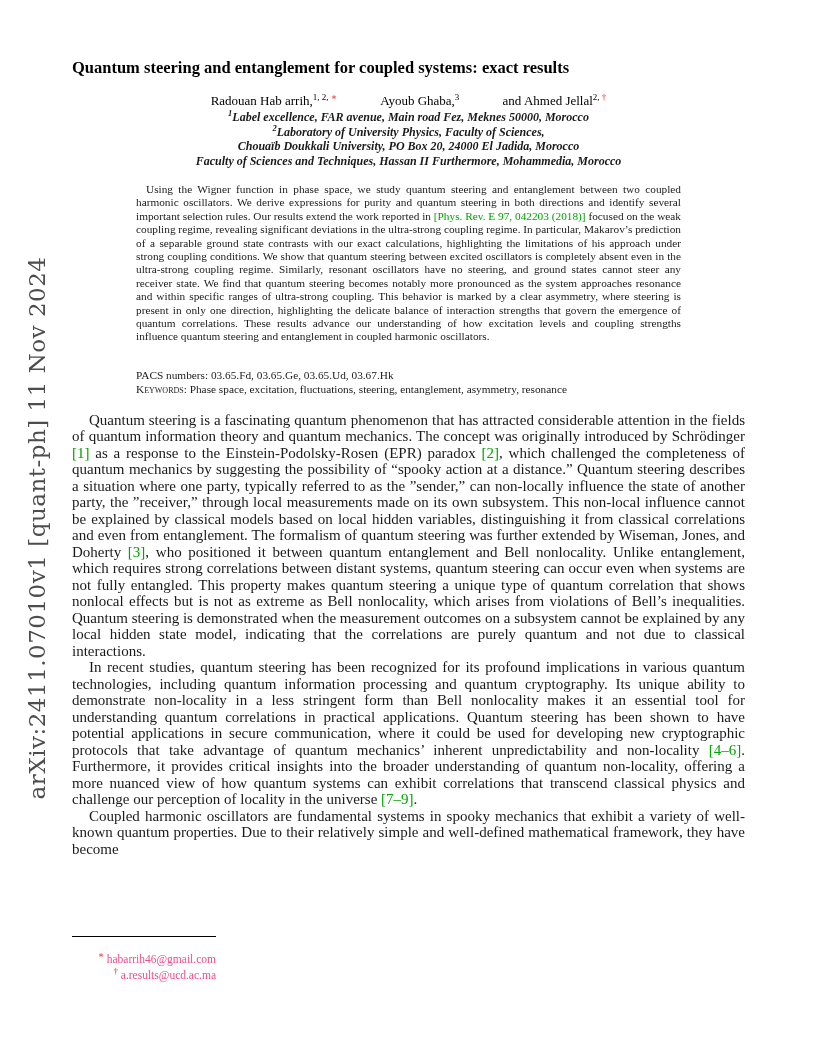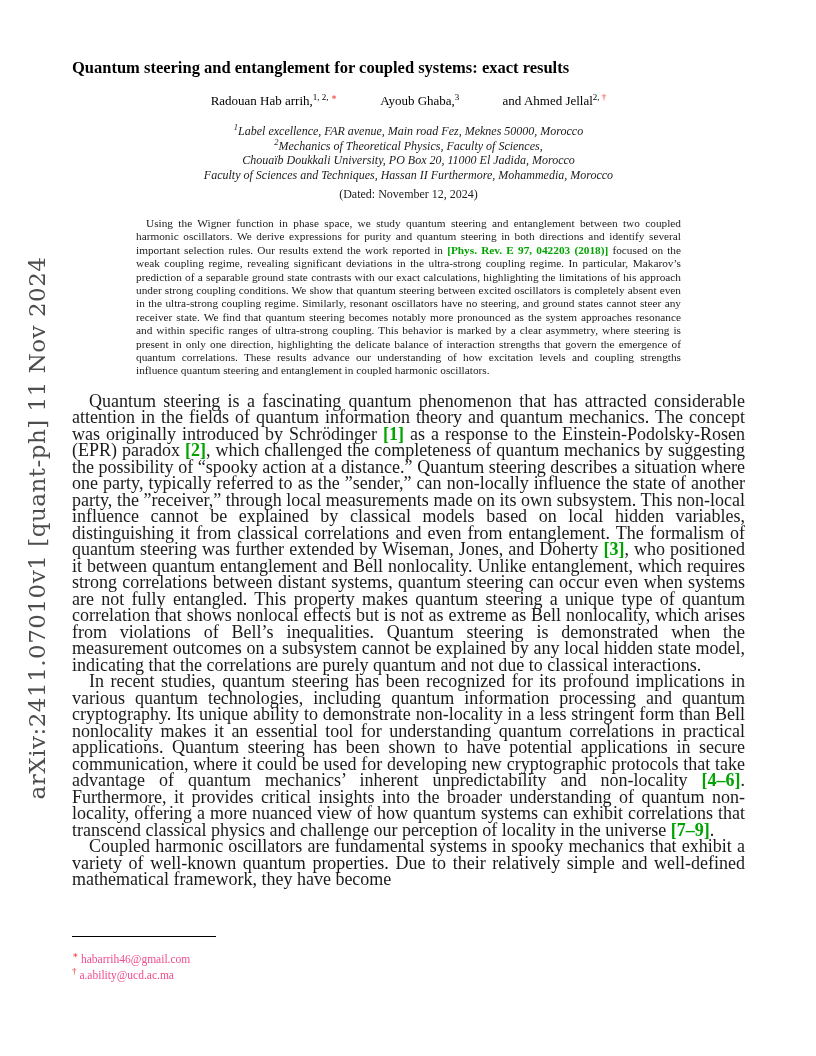--- a/index.html
+++ b/index.html
@@ -12,75 +12,78 @@
     transform: translate(-50%, -50%) rotate(-90deg);
     white-space: nowrap; font-size: 23px; color: #4d4d4d;
     font-family: "DejaVu Serif", serif; letter-spacing: 0.5px;
   }
   .content { position: absolute; left: 72px; top: 58px; width: 673px; }
   .title { font-weight: bold; font-size: 16.5px; color: #000; }
   .authors { margin-top: 15px; text-align: center; font-size: 13px; color: #000; }
   .author { margin: 0 20px; }
   sup { line-height: 0; }
   .a-sup { font-size: 9px; }
-  .affils { margin-top: 15px; }
+  .affils { margin-top: 1px; font-weight: bold; }
   .affil-line { text-align: center; font-style: italic; font-size: 12px; line-height: 14.5px; }
   .f-sup { font-size: 8.5px; }
   .date { margin-top: 5px; text-align: center; font-size: 12px; }
   .abstract {
     margin: 15px auto 0; width: 545px; font-size: 11.3px; line-height: 13.4px;
     text-align: justify; text-indent: 10px; hyphens: auto;
   }
   .meta { margin: 24px auto 0; width: 545px; font-size: 11.3px; }
   .meta-line { line-height: 14.5px; }
   .sc { font-variant: small-caps; }
   .section-heading { margin-top: 42px; text-align: center; font-weight: bold; font-size: 13px; color: #000; letter-spacing: 0.4px; }
-  .body-text { margin-top: 15px; font-size: 18px; line-height: 16.5px; text-align: justify; hyphens: auto; }
+  .body-text { margin-top: 15px; font-size: 15px; line-height: 16.5px; text-align: justify; hyphens: auto; }
   .body-text p { margin: 0; text-indent: 17px; }
-  .green { color: #00A300; cursor: pointer; font-weight: bold; }
+  .green { color: #00A300; cursor: pointer; }
   .red { color: #EE2222; }
   .pink { color: #EE4D8B; cursor: pointer; }
   .footnotes { position: absolute; left: 72px; top: 936px; font-size: 11.5px; }
   .fn-rule { width: 144px; border-top: 1px solid #000; margin-bottom: 15px; }
-  .fn-line { line-height: 15.5px; }
+  .fn-line { line-height: 15.5px; text-align: right; }
   .fn-mark { font-size: 9px; }
 </style>
 </head>
 <body>
 
 <div class="page">
 
   <div class="arxiv-strip">arXiv:2411.07010v1 [quant-ph] 11 Nov 2024</div>
 
   <div class="content">
 
     <div class="title">Quantum steering and entanglement for coupled systems: exact results</div>
 
     <div class="authors"><span class="author"><span>Radouan Hab arrih,</span><sup class="a-sup"><span>1, 2, </span><span class="red">∗</span></sup></span> <span class="author"><span>Ayoub Ghaba,</span><sup class="a-sup"><span>3</span><span class="red"></span></sup></span> <span class="author"><span>and Ahmed Jellal</span><sup class="a-sup"><span>2, </span><span class="red">†</span></sup></span></div>
 
     <div class="affils">
       <div class="affil-line"><sup class="f-sup">1</sup><span>Label excellence, FAR avenue, Main road Fez, Meknes 50000, Morocco</span></div>
-      <div class="affil-line"><sup class="f-sup">2</sup><span>Mechanics of Theoretical Physics, Faculty of Sciences,</span></div>
-      <div class="affil-line"><sup class="f-sup"></sup><span>Chouaïb Doukkali University, PO Box 20, 11000 El Jadida, Morocco</span></div>
+      <div class="affil-line"><sup class="f-sup">2</sup><span>Laboratory of University Physics, Faculty of Sciences,</span></div>
+      <div class="affil-line"><sup class="f-sup"></sup><span>Chouaïb Doukkali University, PO Box 20, 24000 El Jadida, Morocco</span></div>
       <div class="affil-line"><sup class="f-sup"></sup><span>Faculty of Sciences and Techniques, Hassan II Furthermore, Mohammedia, Morocco</span></div>
     </div>
 
-    <div class="date">(Dated: November 12, 2024)</div>
 
     <div class="abstract"><span>Using the Wigner function in phase space, we study quantum steering and entanglement between two coupled harmonic oscillators. We derive expressions for purity and quantum steering in both directions and identify several important selection rules. Our results extend the work reported in </span><span class="green">[Phys. Rev. E 97, 042203 (2018)]</span><span> focused on the weak coupling regime, revealing significant deviations in the ultra-strong coupling regime. In particular, Makarov’s prediction of a separable ground state contrasts with our exact calculations, highlighting the limitations of his approach under strong coupling conditions. We show that quantum steering between excited oscillators is completely absent even in the ultra-strong coupling regime. Similarly, resonant oscillators have no steering, and ground states cannot steer any receiver state. We find that quantum steering becomes notably more pronounced as the system approaches resonance and within specific ranges of ultra-strong coupling. This behavior is marked by a clear asymmetry, where steering is present in only one direction, highlighting the delicate balance of interaction strengths that govern the emergence of quantum correlations. These results advance our understanding of how excitation levels and coupling strengths influence quantum steering and entanglement in coupled harmonic oscillators.</span></div>
 
+    <div class="meta">
+      <div class="meta-line"><span>PACS numbers:</span><span> 03.65.Fd, 03.65.Ge, 03.65.Ud, 03.67.Hk</span></div>
+      <div class="meta-line"><span class="sc">Keywords:</span><span> Phase space, excitation, fluctuations, steering, entanglement, asymmetry, resonance</span></div>
+    </div>
 
 
     <div class="body-text">
       <p><span>Quantum steering is a fascinating quantum phenomenon that has attracted considerable attention in the fields of quantum information theory and quantum mechanics. The concept was originally introduced by Schrödinger </span><span class="green">[1]</span><span> as a response to the Einstein-Podolsky-Rosen (EPR) paradox </span><span class="green">[2]</span><span>, which challenged the completeness of quantum mechanics by suggesting the possibility of “spooky action at a distance.” Quantum steering describes a situation where one party, typically referred to as the ”sender,” can non-locally influence the state of another party, the ”receiver,” through local measurements made on its own subsystem. This non-local influence cannot be explained by classical models based on local hidden variables, distinguishing it from classical correlations and even from entanglement. The formalism of quantum steering was further extended by Wiseman, Jones, and Doherty </span><span class="green">[3]</span><span>, who positioned it between quantum entanglement and Bell nonlocality. Unlike entanglement, which requires strong correlations between distant systems, quantum steering can occur even when systems are not fully entangled. This property makes quantum steering a unique type of quantum correlation that shows nonlocal effects but is not as extreme as Bell nonlocality, which arises from violations of Bell’s inequalities. Quantum steering is demonstrated when the measurement outcomes on a subsystem cannot be explained by any local hidden state model, indicating that the correlations are purely quantum and not due to classical interactions.</span></p>
       <p><span>In recent studies, quantum steering has been recognized for its profound implications in various quantum technologies, including quantum information processing and quantum cryptography. Its unique ability to demonstrate non-locality in a less stringent form than Bell nonlocality makes it an essential tool for understanding quantum correlations in practical applications. Quantum steering has been shown to have potential applications in secure communication, where it could be used for developing new cryptographic protocols that take advantage of quantum mechanics’ inherent unpredictability and non-locality </span><span class="green">[4–6]</span><span>. Furthermore, it provides critical insights into the broader understanding of quantum non-locality, offering a more nuanced view of how quantum systems can exhibit correlations that transcend classical physics and challenge our perception of locality in the universe </span><span class="green">[7–9]</span><span>.</span></p>
       <p>Coupled harmonic oscillators are fundamental systems in spooky mechanics that exhibit a variety of well-known quantum properties. Due to their relatively simple and well-defined mathematical framework, they have become</p>
     </div>
 
   </div>
 
   <div class="footnotes">
     <div class="fn-rule"></div>
     <div class="fn-line"><sup class="red fn-mark">∗</sup> <span class="pink">habarrih46@gmail.com</span></div>
-    <div class="fn-line"><sup class="red fn-mark">†</sup> <span class="pink">a.ability@ucd.ac.ma</span></div>
+    <div class="fn-line"><sup class="red fn-mark">†</sup> <span class="pink">a.results@ucd.ac.ma</span></div>
   </div>
 
 </div>
 
 </body></html>

